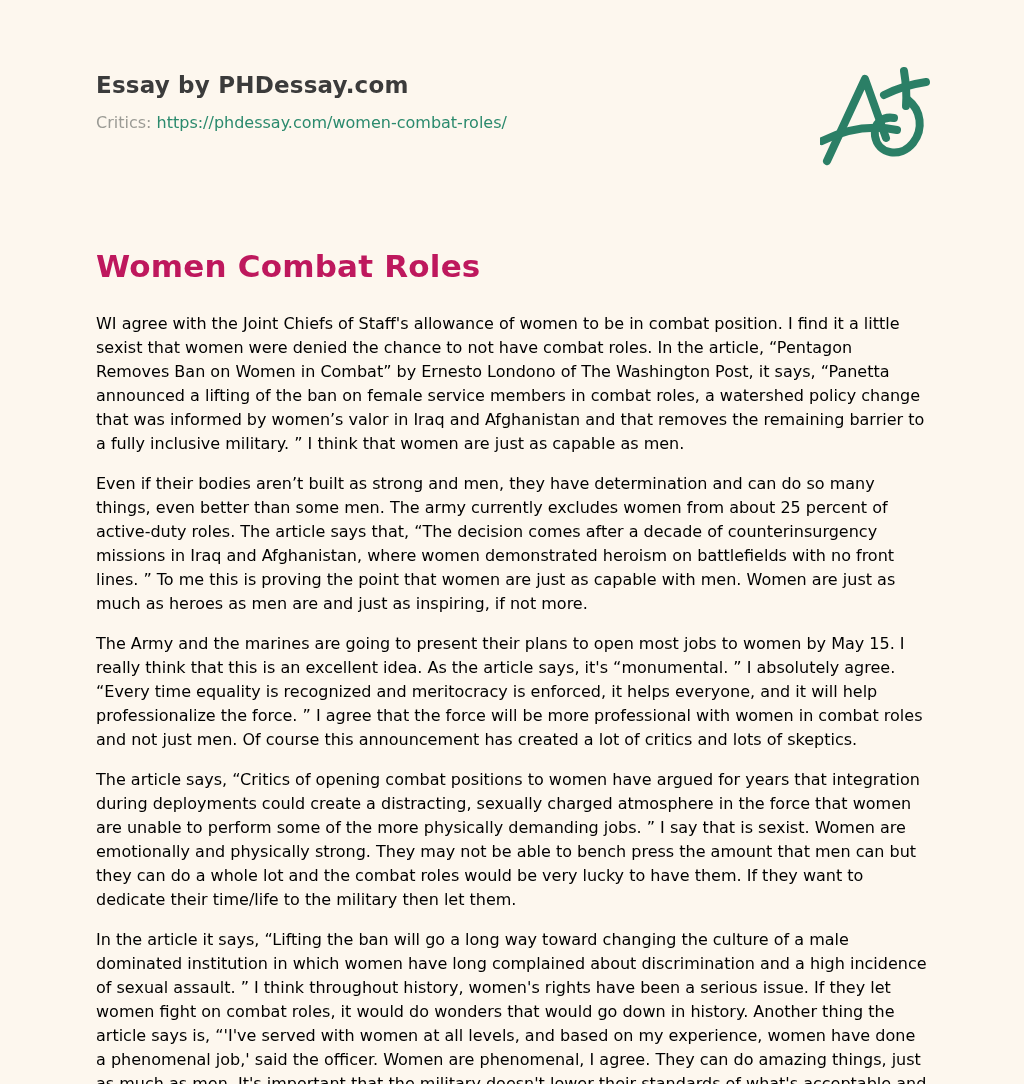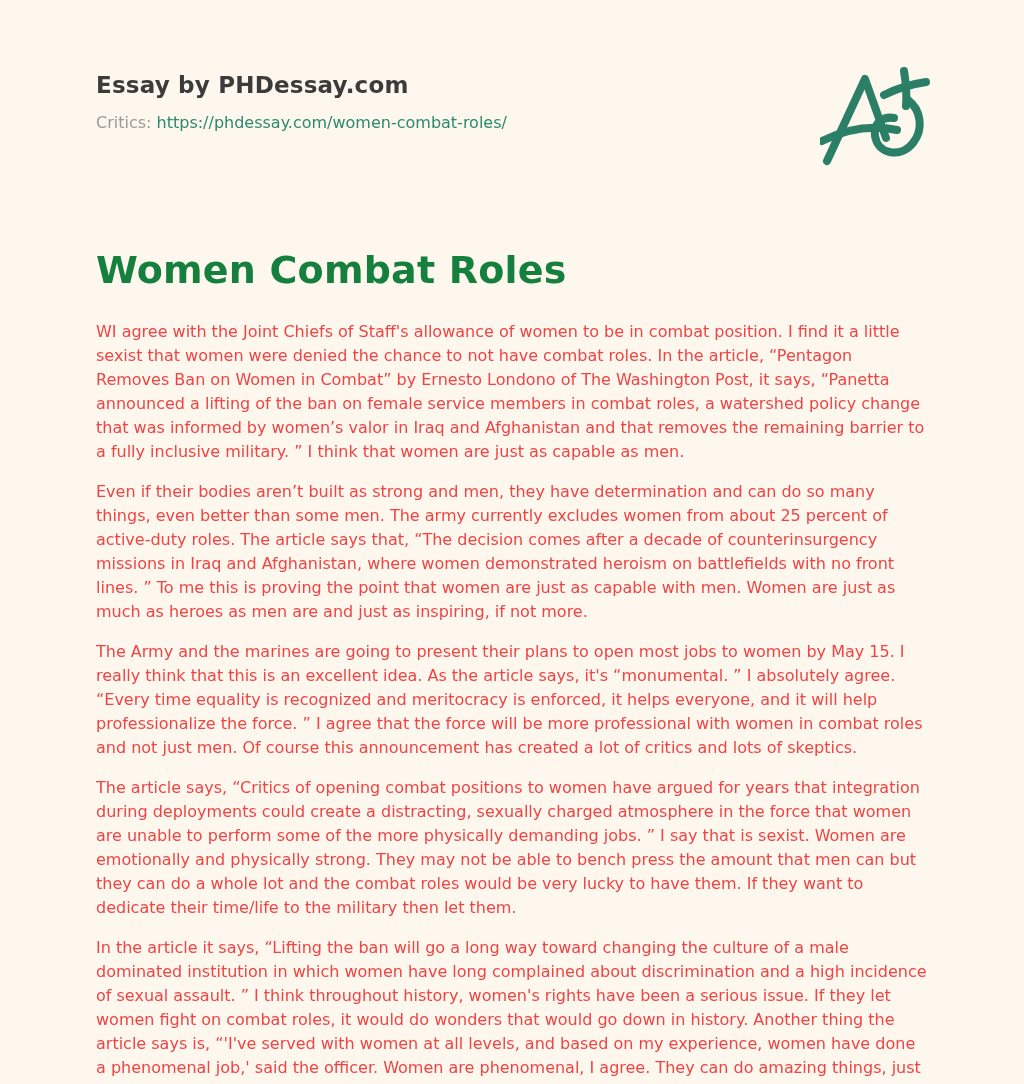--- a/index.html
+++ b/index.html
@@ -42,30 +42,30 @@
   }
   .logo {
     width: 112px;
     height: 100px;
     margin-top: -6px;
     margin-right: -4px;
     flex: 0 0 auto;
   }
   .essay-title {
     margin: 82px 0 28px 0;
-    font-size: 38px;
+    font-size: 31px;
     font-weight: bold;
-    color: #15803d;
+    color: #be185d;
     letter-spacing: 0.2px;
   }
   .essay-body p {
     margin: 0 0 16px 0;
     font-size: 16px;
     line-height: 24px;
-    color: #ef4444;
+    color: #000000;
   }
 </style>
 </head>
 <body>
 
 <div class="page">
 
   <div class="header-row">
     <div>
       <h1 class="site-title">Essay by PHDessay.com</h1>

